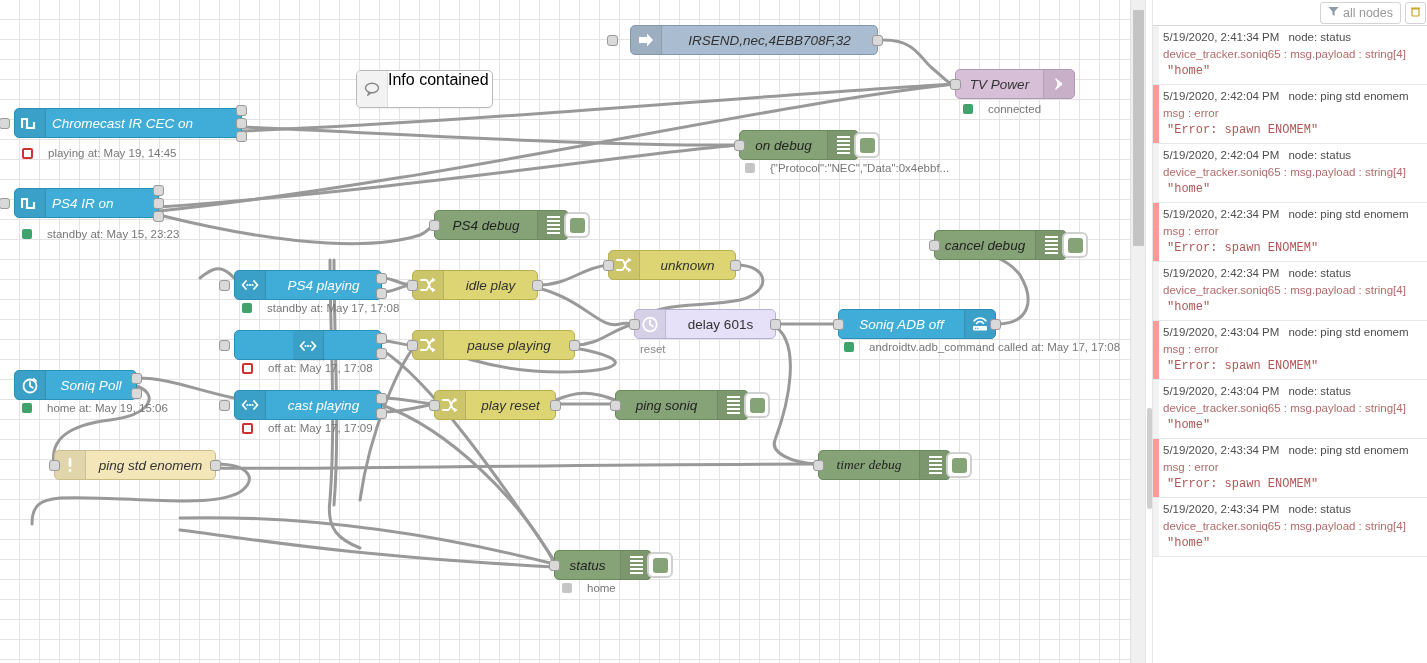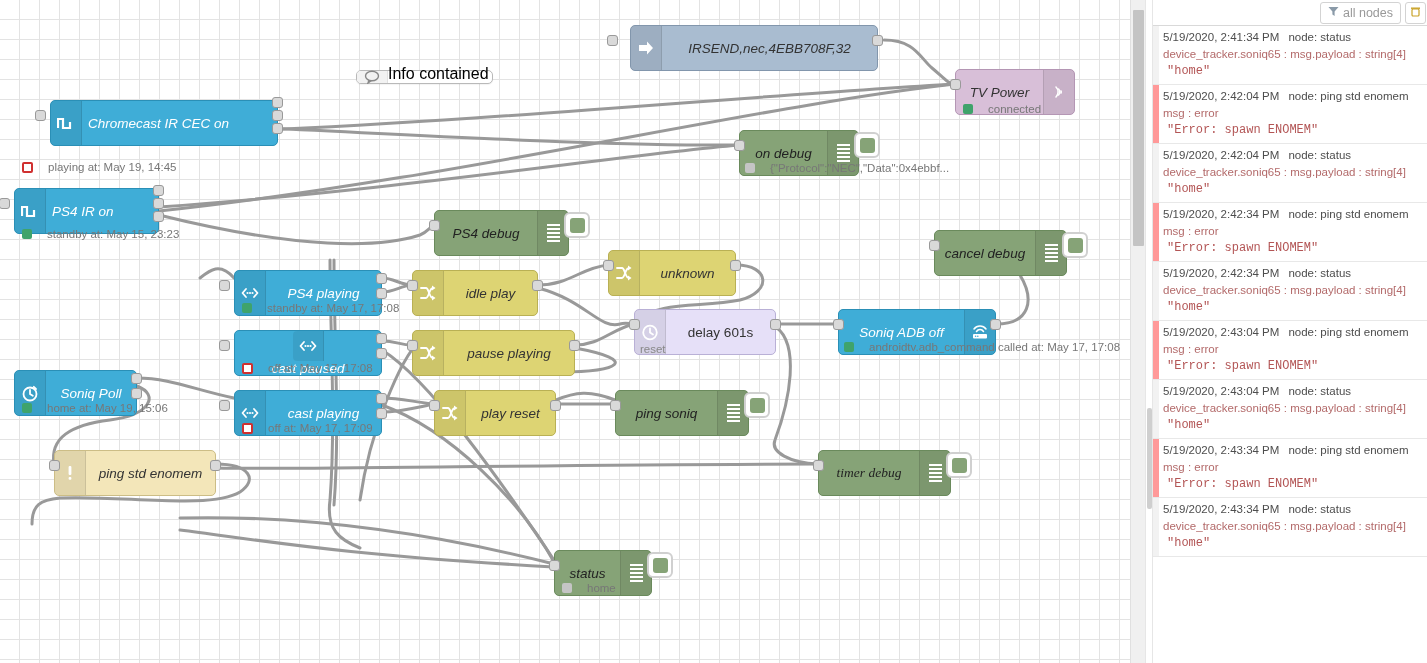--- a/index.html
+++ b/index.html
@@ -13,21 +13,21 @@
           background-image:
             linear-gradient(to right, #e3e3e3 1px, transparent 1px),
             linear-gradient(to bottom, #e3e3e3 1px, transparent 1px);
           background-size:20px 20px;
           background-position:-1px -1px;
           overflow:hidden;}
   #wires{position:absolute;left:0;top:0;width:1145px;height:663px;
          pointer-events:none;}
 
   
-  .node{position:absolute;height:46px;border-radius:5px;
+  .node{position:absolute;height:30px;border-radius:5px;
         border:1px solid #999;box-sizing:border-box;
         display:flex;align-items:center;overflow:visible;}
   .node .body{flex:1;display:flex;align-items:center;justify-content:center;
               height:100%;overflow:hidden;}
   .node .lbl{font-size:13.5px;font-style:italic;color:#333;white-space:nowrap;
              padding:0 6px;}
   .node .lbl.plain{font-style:normal;}
   .ic{width:30px;height:100%;display:flex;align-items:center;justify-content:center;
       background:rgba(0,0,0,.07);flex:0 0 30px;}
   .ic.left{border-right:1px solid rgba(0,0,0,.1);border-radius:4px 0 0 4px;}
@@ -65,22 +65,22 @@
   .dot{width:10px;height:10px;border-radius:2px;flex:0 0 10px;}
   .dot.green{background:#3FA36B;}
   .dot.grey{background:#c5c5c5;}
   .ring{width:11px;height:11px;border:2.5px solid #d03030;border-radius:2px;
         box-sizing:border-box;flex:0 0 11px;background:#fff;}
 
   
   .sublabel{position:absolute;font-size:11.5px;color:#888;}
 
   
-  .comment{position:absolute;height:14px;border-radius:5px;background:#fff;
-           border:1px solid #b9b9b9;display:flex;align-items:flex-end;
+  .comment{position:absolute;height:38px;border-radius:5px;background:#fff;
+           border:1px solid #b9b9b9;display:flex;align-items:flex-start;
            box-sizing:border-box;box-shadow:0 1px 1px rgba(0,0,0,.05);}
   .comment .cic{width:30px;height:100%;display:flex;align-items:center;
                 justify-content:center;background:#f2f2f2;border-right:1px solid #e0e0e0;
                 border-radius:4px 0 0 4px;}
 
   
   #canvas-scroll{position:absolute;right:0;top:0;width:14px;height:663px;
                  background:#f0f0f0;border-left:1px solid #e0e0e0;}
   #canvas-scroll .thumb{position:absolute;left:2px;top:10px;width:11px;height:236px;
                         background:#c4c4c4;border-radius:1px;}
@@ -224,35 +224,35 @@
             </g>
           </svg>
       </div>
       <div class="port in" style="top:9px;"></div>
     </div>
     <div class="status" style="left:963px;top:103px;">
       <span class="dot green"></span>
       <span>connected</span>
     </div>
 
-    <div class="node n-blue" style="left:14px;top:100px;width:228px;margin-left:36px;">
+    <div class="node n-blue" style="left:14px;top:108px;width:228px;">
       <div class="ic left">
         <svg width="18" height="16" viewBox="0 0 18 16">
             <path d="M1,13 L1,4 L6,4 L6,13 L13,13 L13,7" fill="none" stroke="#fff" stroke-width="2.2" stroke-linejoin="miter"></path>
           </svg>
       </div>
       <div class="body" style="justify-content:flex-start;">
           <span class="lbl">Chromecast IR CEC on</span>
         </div>
       <div class="port in" style="top:9px;left:-16px;"></div>
       <div class="port out" style="top:-4px;"></div>
       <div class="port out" style="top:9px;"></div>
       <div class="port out" style="top:22px;"></div>
     </div>
-    <div class="status" style="left:22px;top:161px;text-align:center;">
+    <div class="status" style="left:22px;top:147px;text-align:center;">
       <span class="ring"></span>
       <span>playing at: May 19, 14:45</span>
     </div>
 
     <div class="node n-blue" style="left:14px;top:188px;width:145px;">
       <div class="ic left">
         <svg width="18" height="16" viewBox="0 0 18 16">
             <path d="M1,13 L1,4 L6,4 L6,13 L13,13 L13,7" fill="none" stroke="#fff" stroke-width="2.2"></path>
           </svg>
       </div>

